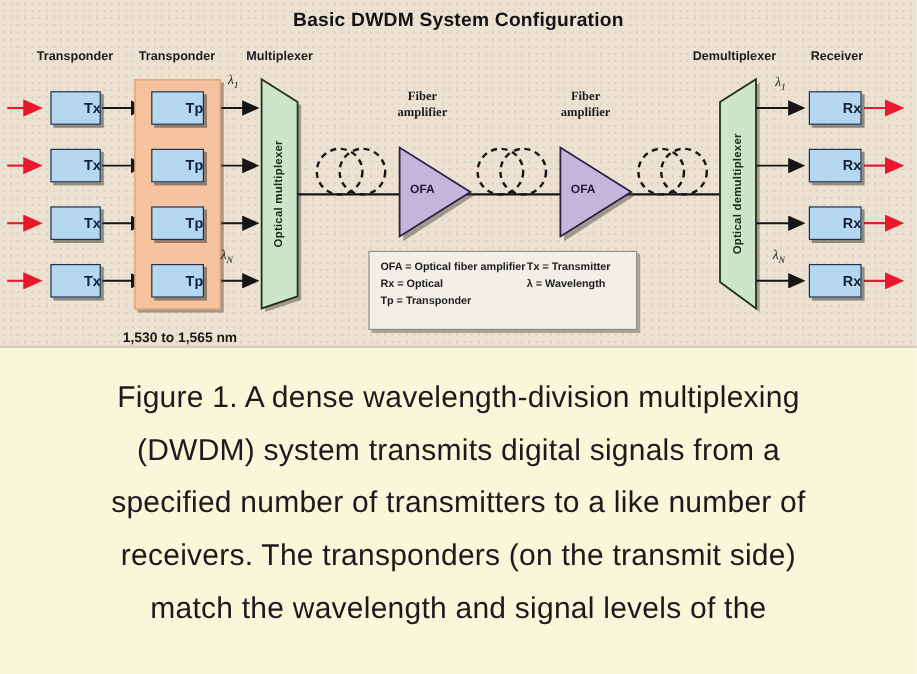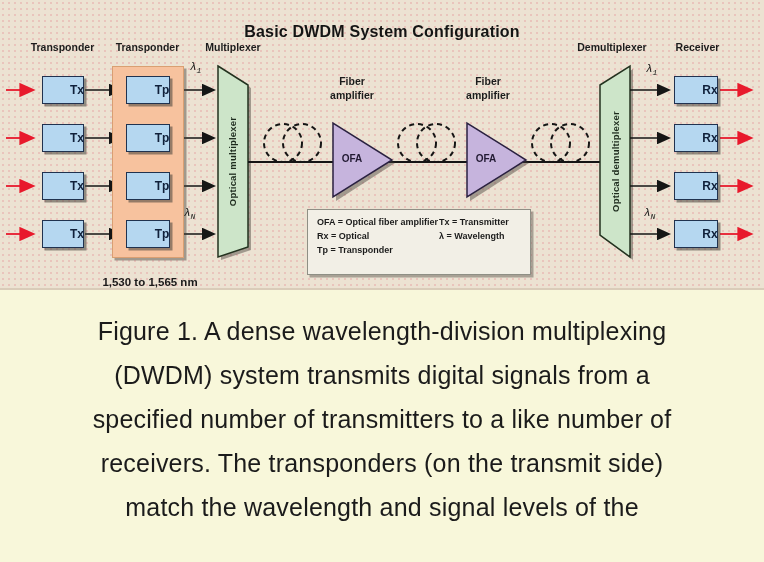--- a/index.html
+++ b/index.html
@@ -8,30 +8,30 @@
 
   
   .diagram {
     position:absolute; left:0; top:0; width:764px; height:290px;
     background-color:var(--diagram-bg);
     background-image:radial-gradient(var(--diagram-dot) 0.8px, transparent 0.9px);
     background-size:6px 6px;
     border-bottom:2px solid #d9ccb9;
   }
   .diag-title {
-    position:absolute; left:0; top:23px; width:764px; text-align:center;
+    position:absolute; left:0; top:9px; width:764px; text-align:center;
     font-size:16px; font-weight:bold; color:#141414; letter-spacing:0.2px;
   }
   .col-label {
     position:absolute; font-size:10.5px; font-weight:bold; color:#1c1c1c;
     text-align:center; white-space:nowrap;
   }
   .fa-label {
     position:absolute; font-size:10.5px; font-weight:bold; color:#1c1c1c;
-    text-align:center; white-space:pre-line; line-height:14px;
+    text-align:center; white-space:pre-line; line-height:14px;font-family:Liberation Serif, serif;
   }
   svg.wires { position:absolute; left:0; top:0; }
 
   .box {
     position:absolute; width:42px; height:28px;
     background:var(--box-blue); border:1.5px solid #20324f;
     box-shadow:2.5px 2.5px 0 rgba(70,65,58,0.55);
     display:flex; align-items:center; justify-content:center;
     font-size:12px; font-weight:bold; color:#10203a;padding-left:28px;
   }
@@ -46,21 +46,21 @@
   .vshape-text span {
     transform:rotate(-90deg); white-space:nowrap;
     font-size:9.5px; font-weight:bold; color:#1d2b1d; letter-spacing:0.2px;
   }
   .ofa-text {
     position:absolute; width:34px; text-align:center;
     font-size:10px; font-weight:bold; color:#221a33;
   }
   .lambda {
     position:absolute; font-size:11px; font-style:italic; color:#151515;
-    font-family:Liberation Mono, monospace; white-space:nowrap;
+    font-family:Liberation Serif, serif; white-space:nowrap;
   }
   .lambda sub { font-size:8px; font-style:italic; }
   .range-label {
     position:absolute; left:80px; top:261px; width:140px; text-align:center;
     font-size:11.5px; font-weight:bold; color:#1a1a1a;margin-top:15px;
   }
   .legend {
     position:absolute; left:307px; top:209px; width:224px; height:66px;
     background:var(--legend-bg); border:1px solid #8f8f85;
     box-shadow:2.5px 2.5px 0 rgba(70,65,58,0.4);

